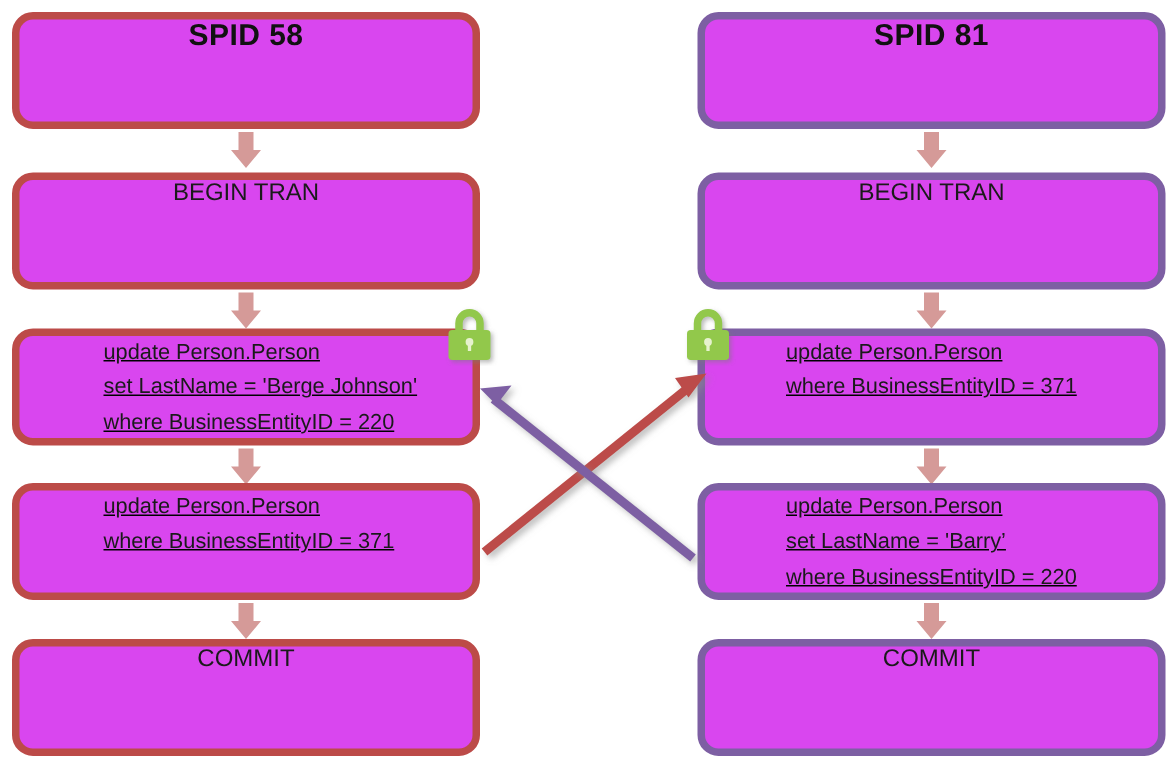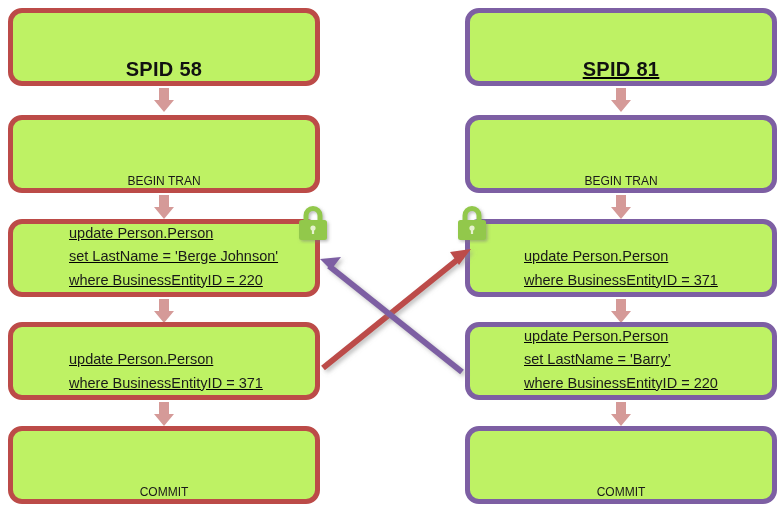--- a/index.html
+++ b/index.html
@@ -16,47 +16,47 @@
     width: 784px;
     height: 517px;
     background: #ffffff;
     overflow: hidden;
   }
 
   
   .pbox {
     position: absolute;
     box-sizing: border-box;
-    background: #bef264;
+    background: #d946ef;
     border-style: solid;
     border-width: 5px;
     border-radius: 14px;
     display: flex;
     flex-direction: column;
-    justify-content: flex-end;
+    justify-content: flex-start;
     z-index: 4;
   }
   .pbox.red    { border-color: #BC4B48; }
   .pbox.purple { border-color: #7D5FA3; }
 
   .pbox.title-box {
     align-items: center;
   }
   .title-text {
     font-size: 20px;
     font-weight: bold;
     color: #111111;
     letter-spacing: 0.3px;
   }
 
   .pbox.plain-box {
     align-items: center;
   }
   .plain-text {
-    font-size: 12px;
+    font-size: 16px;
     color: #1a1a1a;
   }
 
   .pbox.sql-box {
     align-items: flex-start;
     padding-left: 56px;
     padding-right: 10px;
     text-decoration: underline;
   }
   .pbox.sql-box.right-col {
@@ -143,21 +143,21 @@
   <div class="conn" style="left:153px; top:402px;">
     <svg width="22" height="26" viewBox="0 0 22 26">
       <polygon points="6,0 16,0 16,12 21,12 11,24 1,12 6,12" fill="#D59A98"></polygon>
     </svg>
   </div>
 
   <div class="pbox red plain-box" style="left:8px; top:426px; width:312px; height:78px;">
     <span class="plain-text">COMMIT</span>
   </div>
 
-  <div class="pbox purple title-box" style="left:465px; top:8px; width:312px; height:78px;text-decoration:underline;">
+  <div class="pbox purple title-box" style="left:465px; top:8px; width:312px; height:78px;">
     <span class="title-text">SPID 81</span>
   </div>
 
   <div class="conn" style="left:610px; top:88px;">
     <svg width="22" height="26" viewBox="0 0 22 26">
       <polygon points="6,0 16,0 16,12 21,12 11,24 1,12 6,12" fill="#D59A98"></polygon>
     </svg>
   </div>
 
   <div class="pbox purple plain-box" style="left:465px; top:115px; width:312px; height:78px;">

